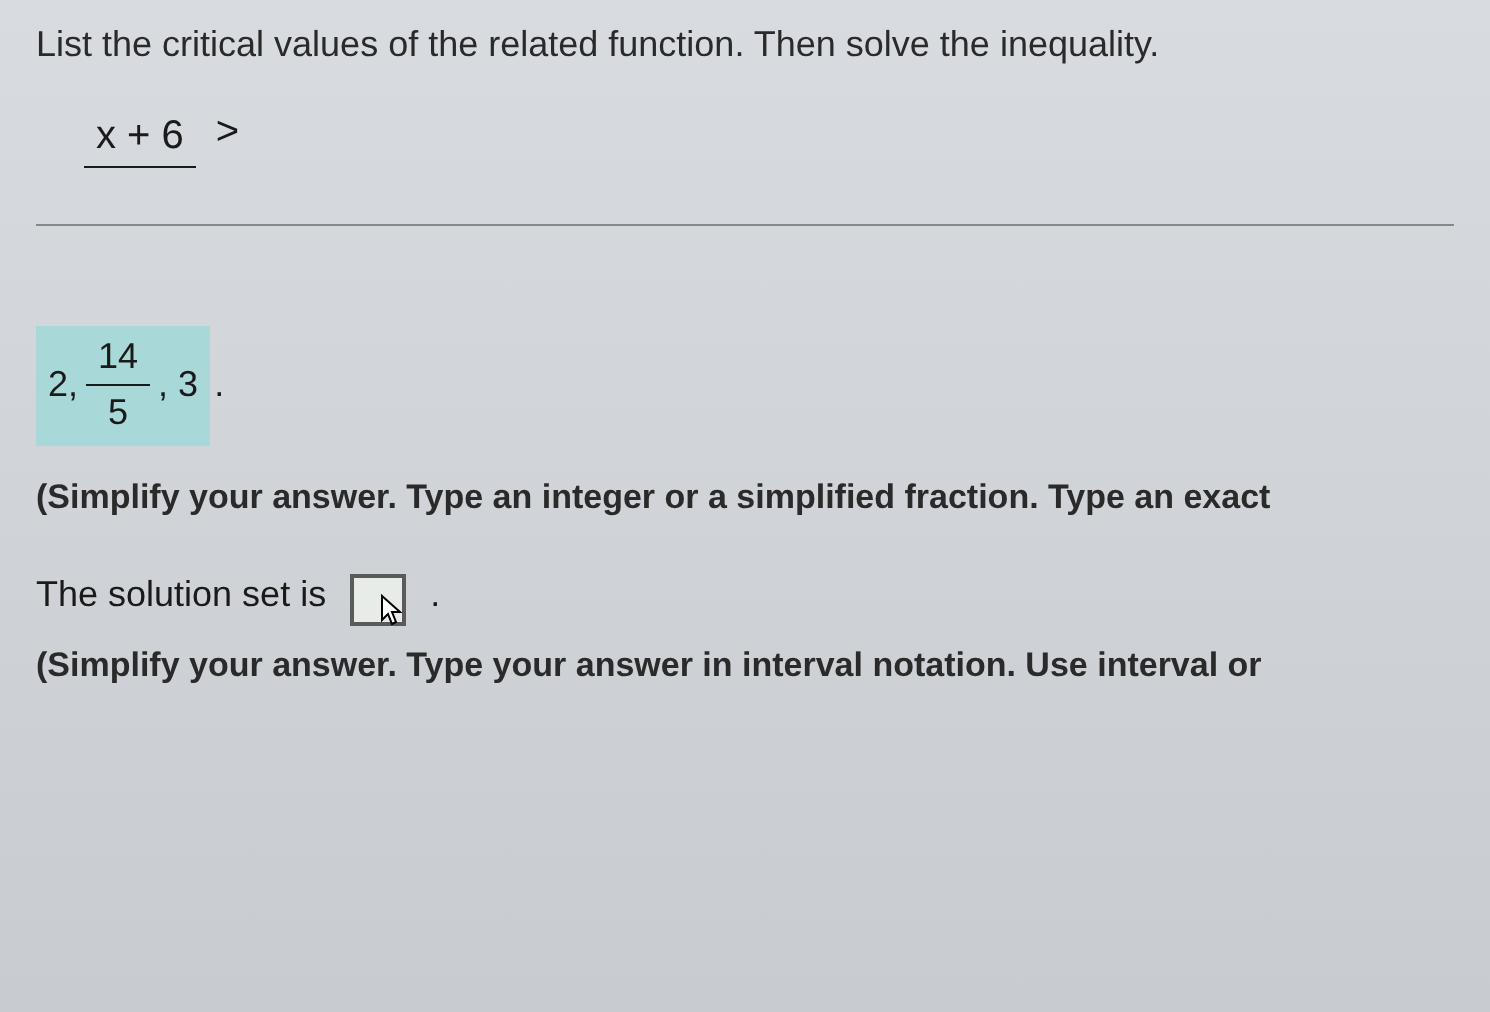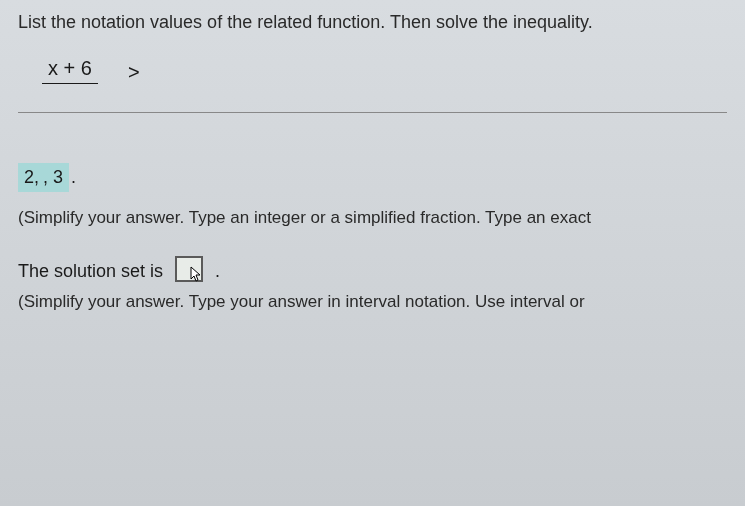--- a/index.html
+++ b/index.html
@@ -17,22 +17,22 @@
       position: relative;
       overflow: hidden;
     }
     .instruction {
       font-size: 18px;
       margin-bottom: 22px;
       color: #2a2a2a;
     }
     .inequality {
       display: flex;
-      align-items: flex-end;
-      gap: 28px;
+      align-items: flex-start;
+      gap: 8px;
       margin-left: 24px;
       margin-bottom: 28px;
       font-size: 20px;
     }
     .fraction {
       display: inline-flex;
       flex-direction: column;
       align-items: center;
       line-height: 1.3;
     }
@@ -71,24 +71,25 @@
       align-items: center;
       gap: 4px;
     }
     .highlight .fraction {
       font-size: 18px;
     }
     .hint {
       font-size: 17px;
       color: #2a2a2a;
       margin-bottom: 28px;
+      font-weight: bold;
     }
     .solution-line {
       display: flex;
-      align-items: flex-end;
+      align-items: flex-start;
       font-size: 18px;
       margin-bottom: 10px;
       gap: 12px;
     }
     .input-box {
       width: 28px;
       height: 26px;
       border: 2px solid #5a5a5a;
       background: #e8ece8;
       display: inline-block;
@@ -99,35 +100,40 @@
       bottom: -8px;
       right: -4px;
     }
     .period {
       margin-left: 2px;
     }
   </style>
 </head>
 <body>
 
-<div class="instruction">List the notation values of the related function. Then solve the inequality.</div>
+<div class="instruction">List the critical values of the related function. Then solve the inequality.</div>
 
 <div class="inequality">
   <span class="fraction">
     <span class="numerator">x + 6</span>
     <span class="frac-bar"></span>
   </span>
   <span class="operator">&gt;</span>
 </div>
 
 <hr class="divider">
 
 <div class="answer-line">
   <span class="highlight">
     <span>2, </span>
+    <span class="fraction">
+      <span class="numerator">14</span>
+      <span class="frac-bar"></span>
+      <span class="denominator">5</span>
+    </span>
     <span>, 3</span>
   </span>
   <span class="period">.</span>
 </div>
 
 <div class="hint">(Simplify your answer. Type an integer or a simplified fraction. Type an exact</div>
 
 <div class="solution-line">
   <span>The solution set is</span>
   <span class="input-box">

